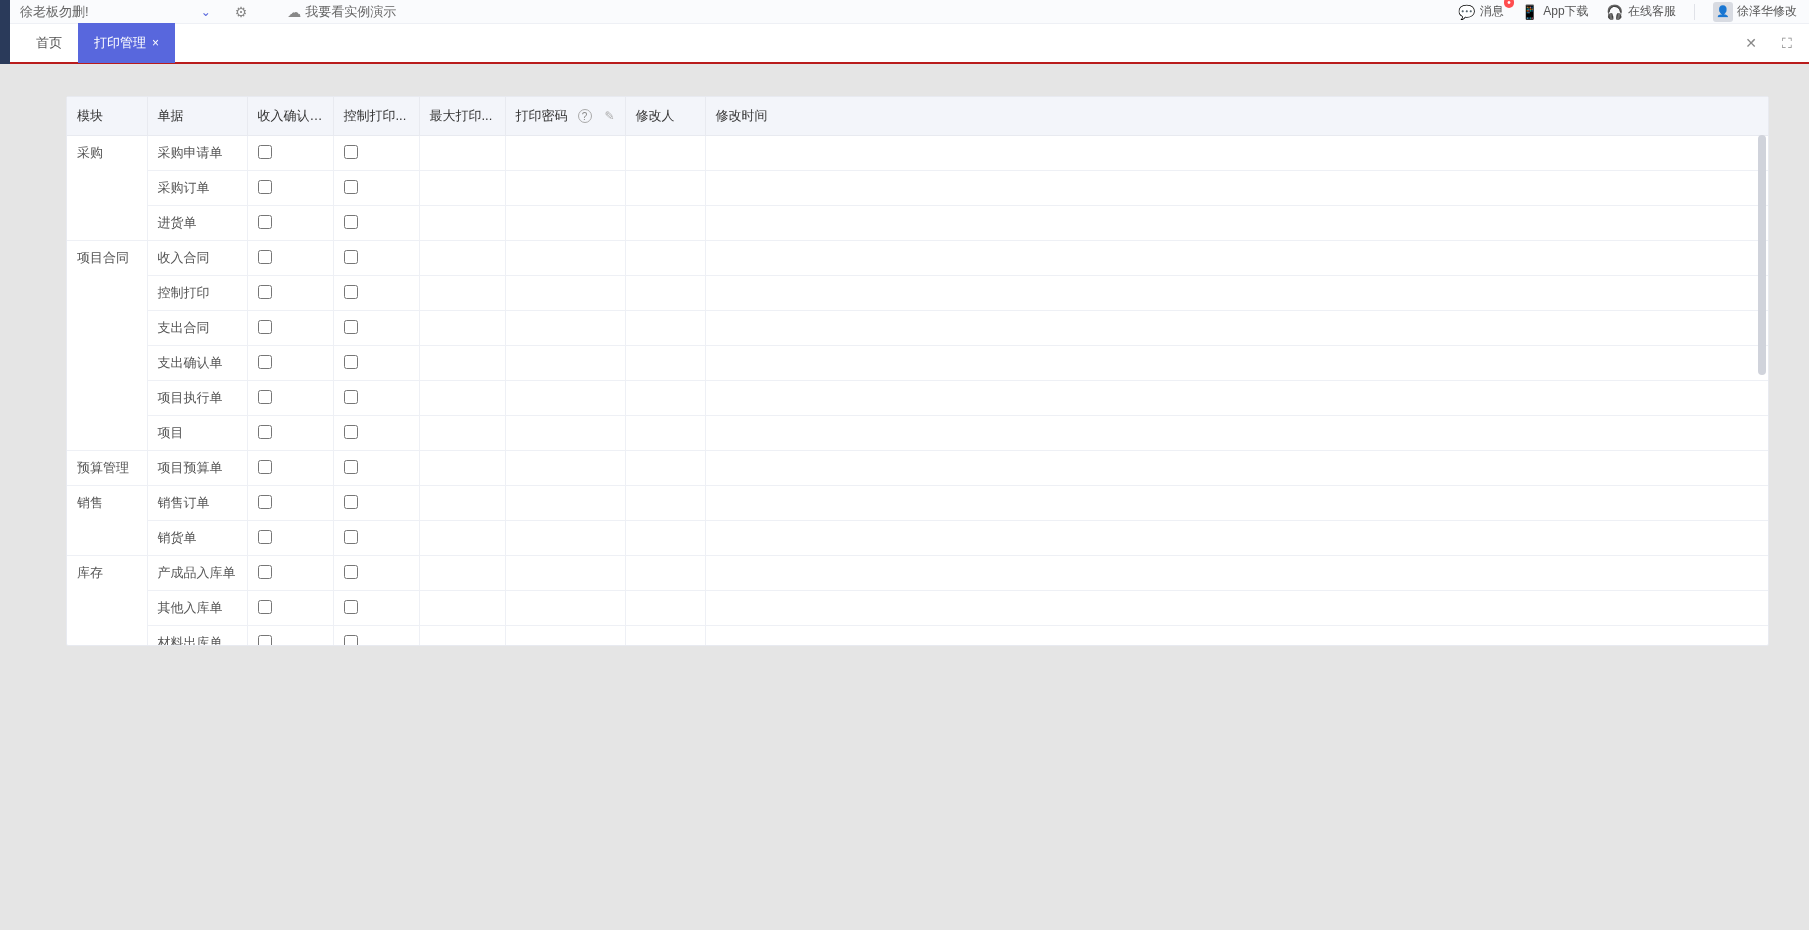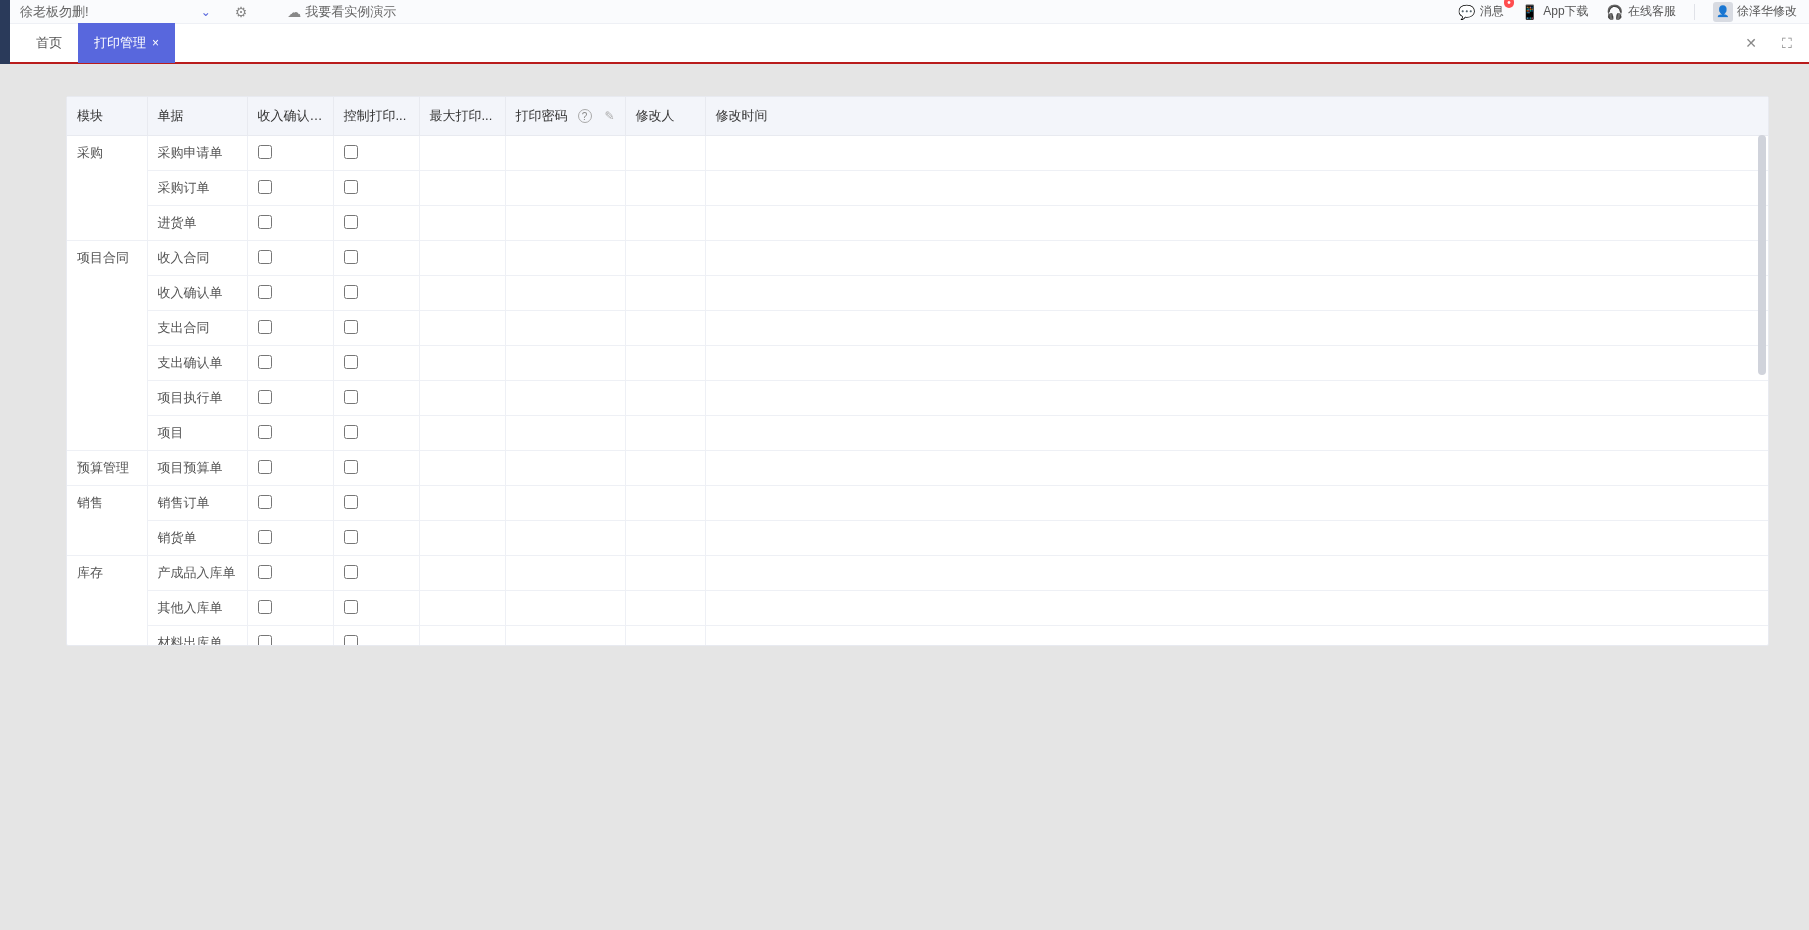--- a/index.html
+++ b/index.html
@@ -190,21 +190,21 @@
               <td class="module-cell" rowspan="6">项目合同</td>
               <td>收入合同</td>
               <td><input type="checkbox" style=""></td>
               <td><input type="checkbox" style=""></td>
               <td></td>
               <td></td>
               <td></td>
               <td></td>
             </tr>
             <tr>
-              <td>收入确认单</td>
+              <td>控制打印</td>
               <td><input type="checkbox" style=""></td>
               <td><input type="checkbox" style=""></td>
               <td></td>
               <td></td>
               <td></td>
               <td></td>
             </tr>
             <tr>
               <td>支出合同</td>
               <td><input type="checkbox" style=""></td>

